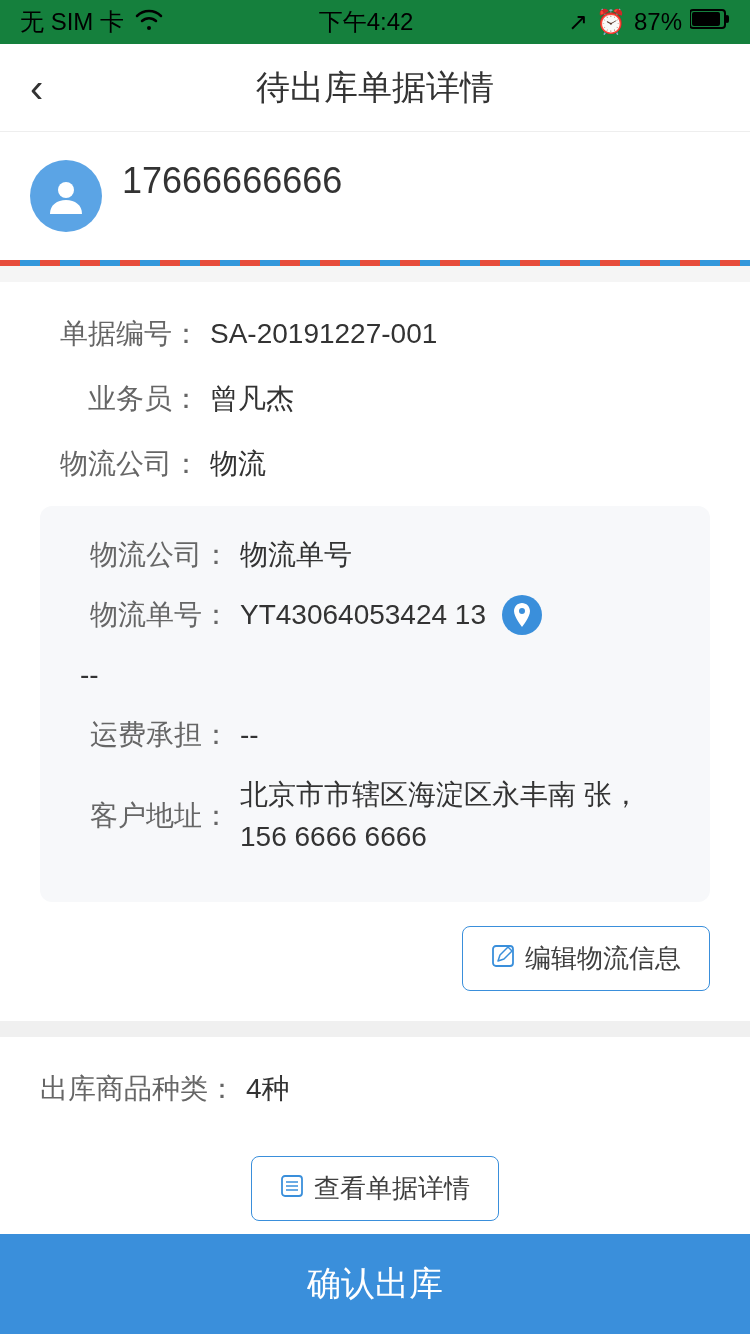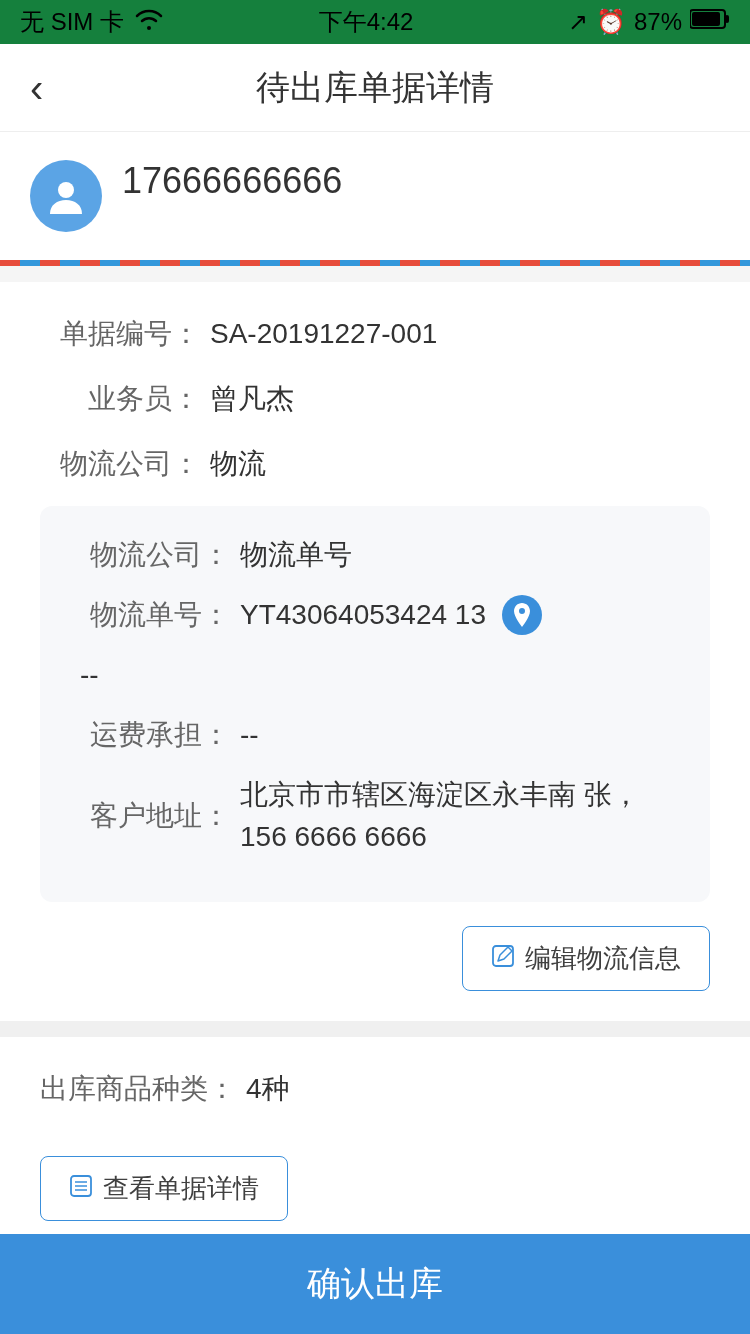--- a/index.html
+++ b/index.html
@@ -184,21 +184,21 @@
       background: #f0f0f0;
     }
 
     .goods-section {
       background: #fff;
       padding: 30px 40px;
     }
 
     .view-btn {
       display: flex;
-      justify-content: flex-start;
+      justify-content: center;
       margin-top: 24px;
     }
 
     
     .bottom-spacer { height: 120px; }
 
     
     .confirm-bar {
       position: fixed;
       bottom: 0;

